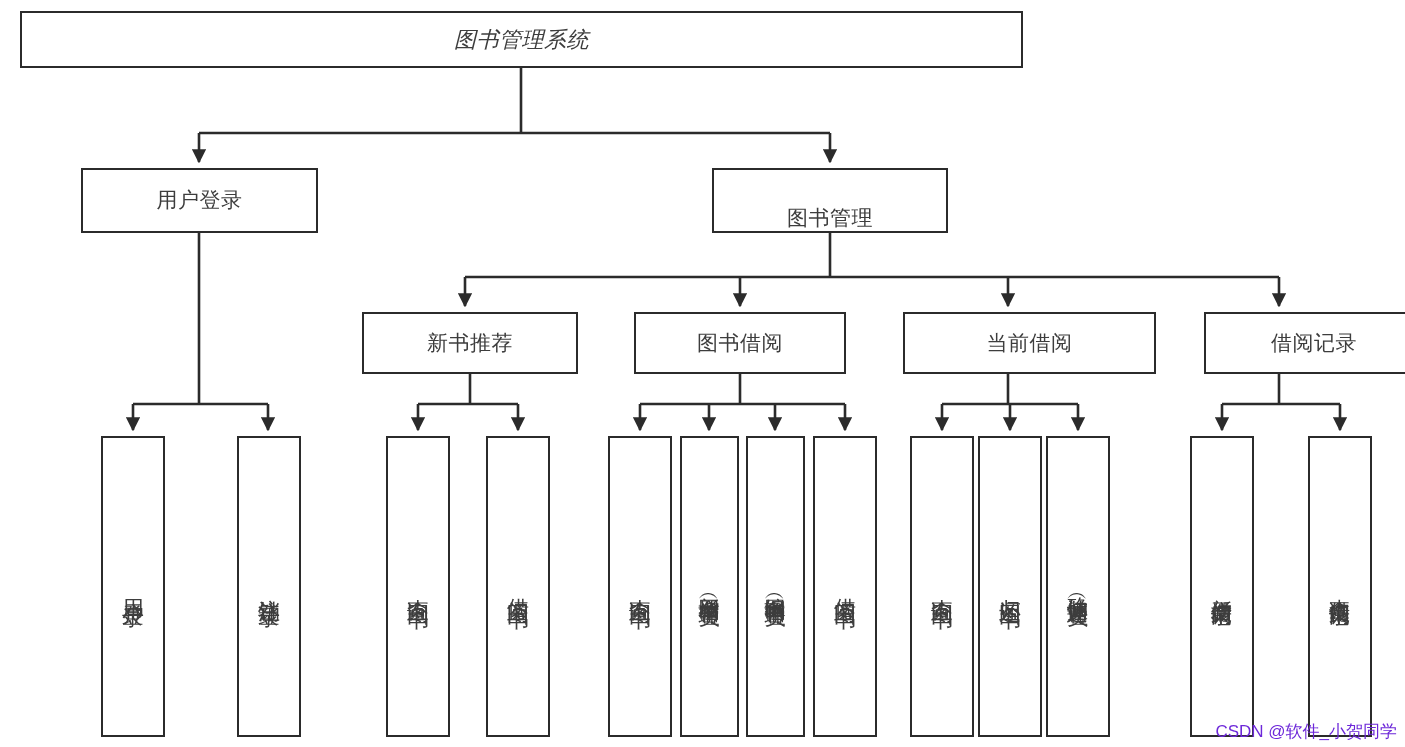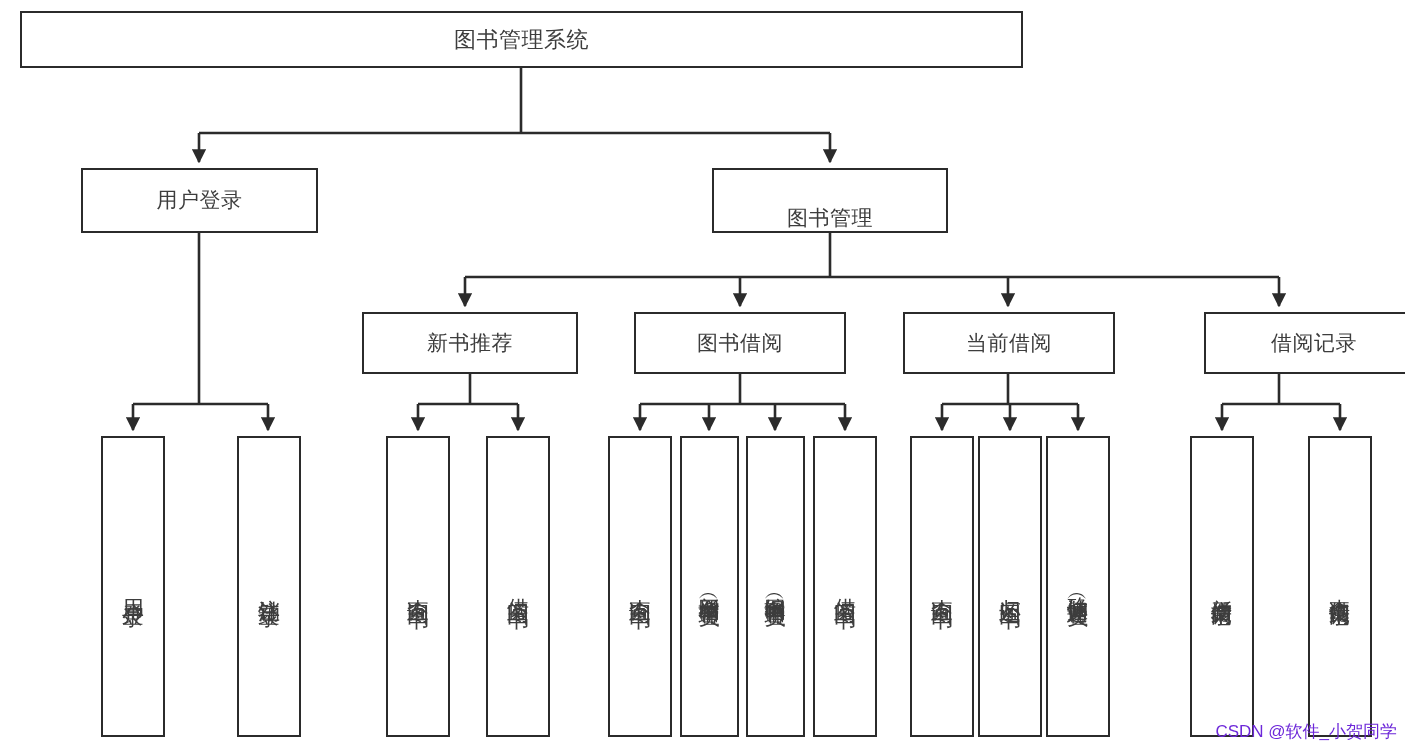--- a/index.html
+++ b/index.html
@@ -125,38 +125,38 @@
       <path d="M 1010 404 L 1010 430" marker-end="url(#arrow)"></path>
       <path d="M 1078 404 L 1078 430" marker-end="url(#arrow)"></path>
 
       <path d="M 1279 373 L 1279 404"></path>
       <path d="M 1222 404 L 1340 404"></path>
       <path d="M 1222 404 L 1222 430" marker-end="url(#arrow)"></path>
       <path d="M 1340 404 L 1340 430" marker-end="url(#arrow)"></path>
     </g>
   </svg>
 
-  <div class="node horiz root" style="left:20px; top:11px; width:1003px; height:57px;">
+  <div class="node horiz root" style="left:20px; top:11px; width:1003px; height:57px;font-style:italic;">
     <span class="node-label">图书管理系统</span>
   </div>
 
   <div class="node horiz" style="left:81px; top:168px; width:237px; height:65px;">
     <span class="node-label">用户登录</span>
   </div>
   <div class="node horiz" style="left:712px; top:168px; width:236px; height:65px;align-items:flex-end;">
     <span class="node-label">图书管理</span>
   </div>
 
   <div class="node horiz" style="left:634px; top:312px; width:212px; height:62px;">
     <span class="node-label">图书借阅</span>
   </div>
   <div class="node horiz" style="left:362px; top:312px; width:216px; height:62px;">
     <span class="node-label">新书推荐</span>
   </div>
-  <div class="node horiz" style="left:903px; top:312px; width:212px; height:62px;">
+  <div class="node horiz" style="left:903px; top:312px; width:253px; height:62px;">
     <span class="node-label">当前借阅</span>
   </div>
   <div class="node horiz" style="left:1204px; top:312px; width:220px; height:62px;">
     <span class="node-label">借阅记录</span>
   </div>
 
   <div class="node vert" style="left:101px; top:436px; width:64px; height:301px;">
     <span class="node-label">用户登录</span>
   </div>
   <div class="node vert" style="left:237px; top:436px; width:64px; height:301px;">

